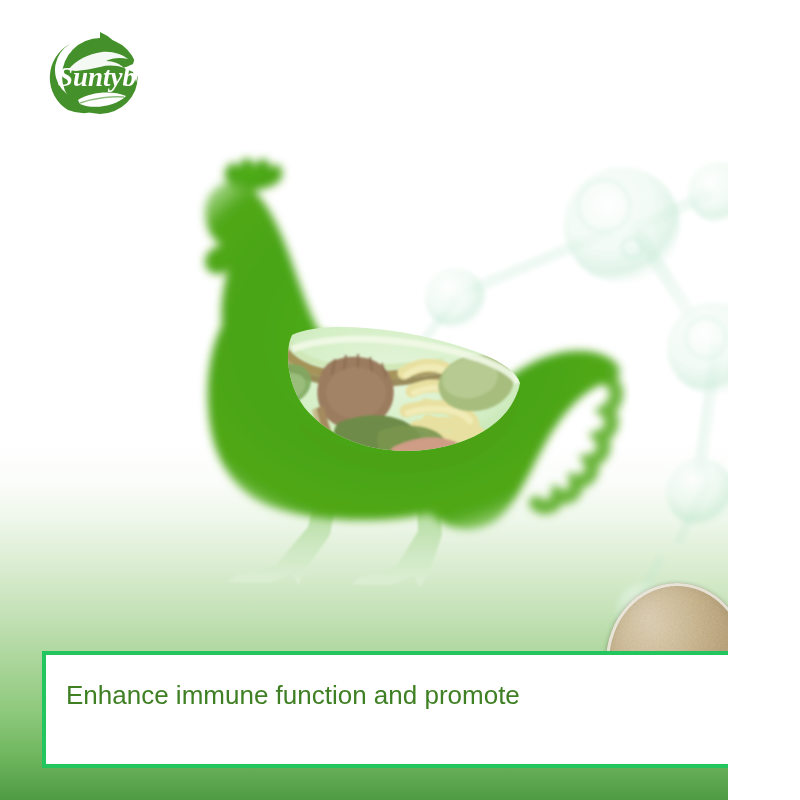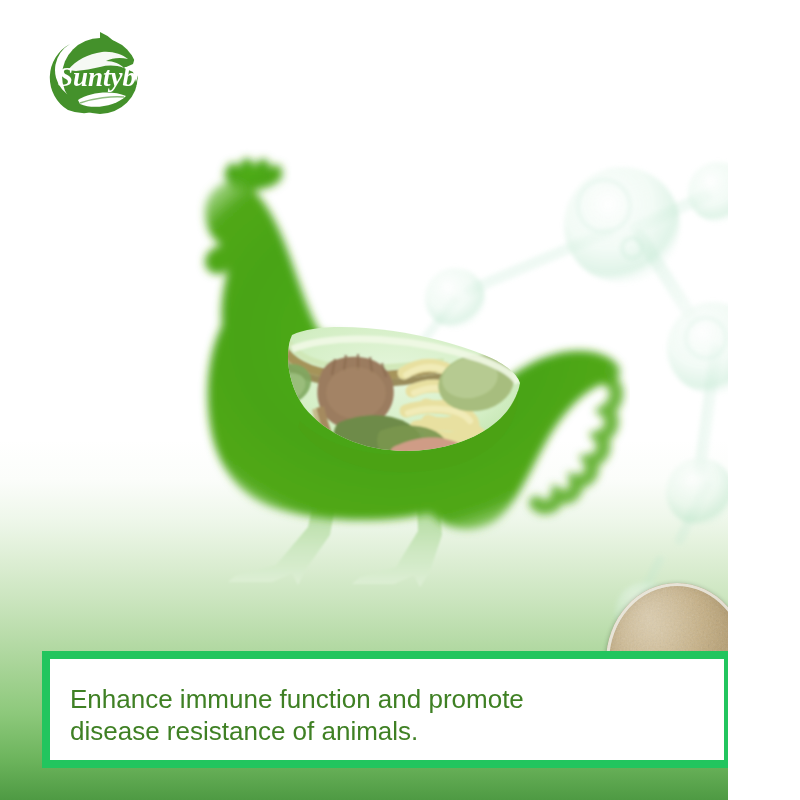--- a/index.html
+++ b/index.html
@@ -116,21 +116,21 @@
 
   
   .caption-box {
     position: absolute;
     left: 42px;
     top: 651px;
     width: 690px;
     height: 117px;
     box-sizing: border-box;
     background: #ffffff;
-    border: 8px solid #22c55e;
+    border: 4px solid #22c55e;
   }
   .caption-text {
     position: absolute;
     left: 20px;
     top: 24px;
     width: 590px;
     font-size: 26px;
     line-height: 32px;
     color: #3f8024;
   }
@@ -336,17 +336,16 @@
       <rect width="100" height="100" filter="url(#grainFilter)" opacity="0.45"></rect>
     </svg>
     <div class="shade"></div>
     <div class="rim"></div>
   </div>
 
   <div class="caption-box">
     <div class="caption-text">
       <span>Enhance immune function and promote</span>
       <br>
-      <span>disease resistance of animals.</span>
     </div>
   </div>
 
 </div>
 
 </body></html>

